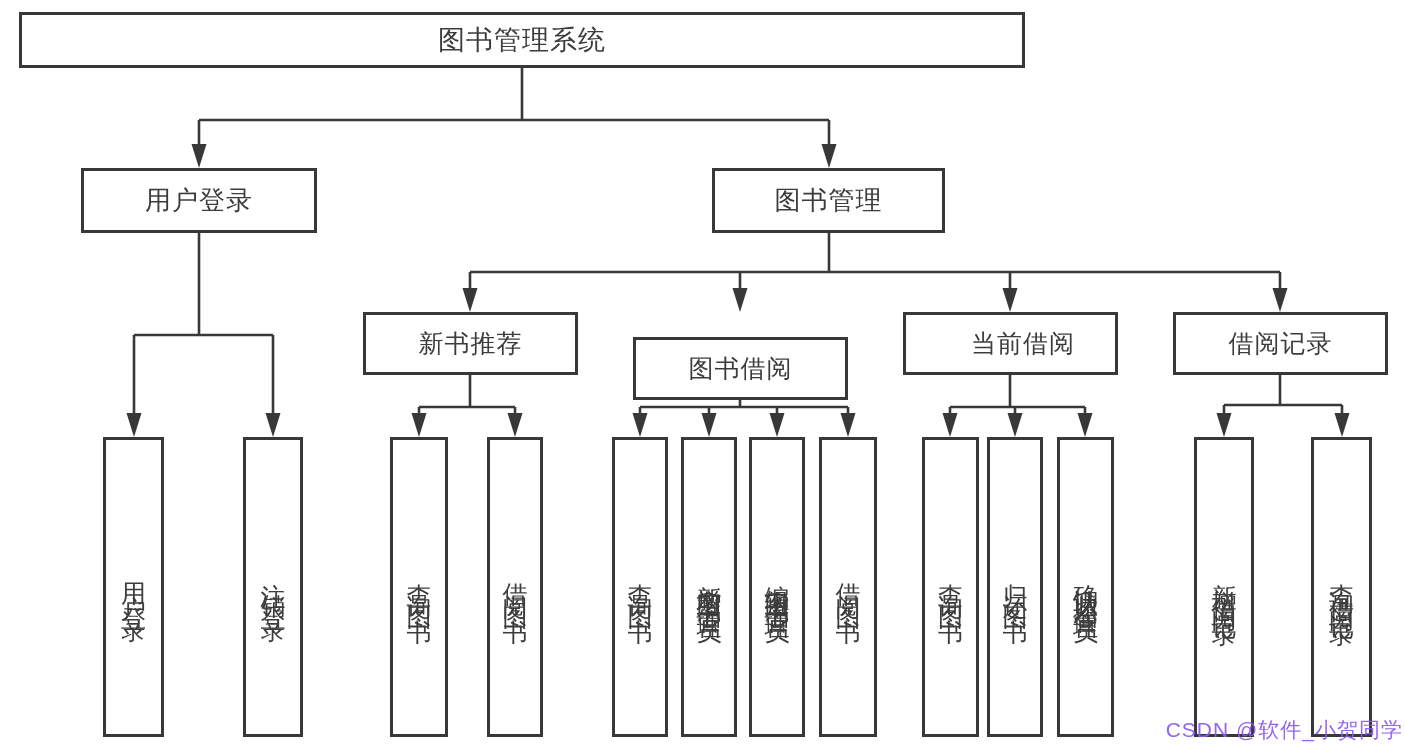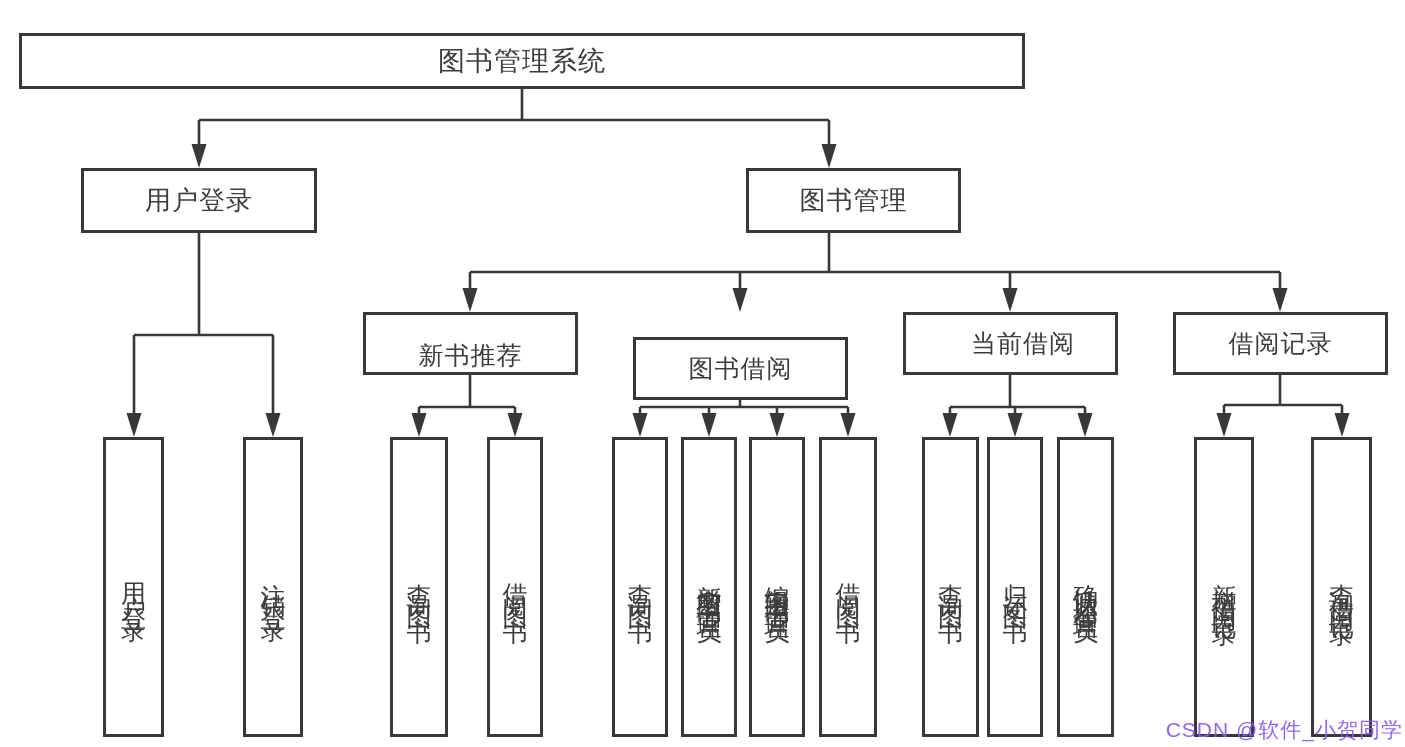--- a/index.html
+++ b/index.html
@@ -23,21 +23,21 @@
     box-sizing: border-box;
     border: 3px solid #383838;
     background: #ffffff;
     display: flex;
     align-items: center;
     justify-content: center;
     color: #3c3c3c;
     text-align: center;
     white-space: nowrap;
   }
-  .node.root  { font-size: 27px; letter-spacing: 1px; margin-top: 21px; }
+  .node.root  { font-size: 27px; letter-spacing: 1px; }
   .node.lvl2  { font-size: 26px; letter-spacing: 1px; }
   .node.lvl3  { font-size: 25px; letter-spacing: 1px; }
   .node.leaf  { font-size: 25px; }
   .node.leaf .vtext {
     writing-mode: vertical-rl;
     line-height: 1;
     letter-spacing: 12px;
   }
   .node.leaf .vtext.mid   { letter-spacing: 8px; }
   .node.leaf .vtext.tight { letter-spacing: 5px; }
@@ -125,25 +125,25 @@
     </g>
   </svg>
 
   <div class="node root" style="left:19px; top:12px; width:1006px; height:56px;">
     <span>图书管理系统</span>
   </div>
 
   <div class="node lvl2" style="left:81px; top:168px; width:236px; height:65px;">
     <span>用户登录</span>
   </div>
-  <div class="node lvl2" style="left:712px; top:168px; width:215px; height:65px;margin-left:34px;">
+  <div class="node lvl2" style="left:712px; top:168px; width:233px; height:65px;">
     <span>图书管理</span>
   </div>
 
-  <div class="node lvl3" style="left:363px; top:312px; width:215px; height:63px;align-items:flex-end;">
+  <div class="node lvl3" style="left:363px; top:312px; width:215px; height:63px;">
     <span>新书推荐</span>
   </div>
   <div class="node lvl3" style="left:633px; top:312px; width:215px; height:63px;margin-top:25px;">
     <span>图书借阅</span>
   </div>
   <div class="node lvl3" style="left:903px; top:312px; width:215px; height:63px;padding-left:25px;">
     <span>当前借阅</span>
   </div>
   <div class="node lvl3" style="left:1173px; top:312px; width:215px; height:63px;">
     <span>借阅记录</span>

